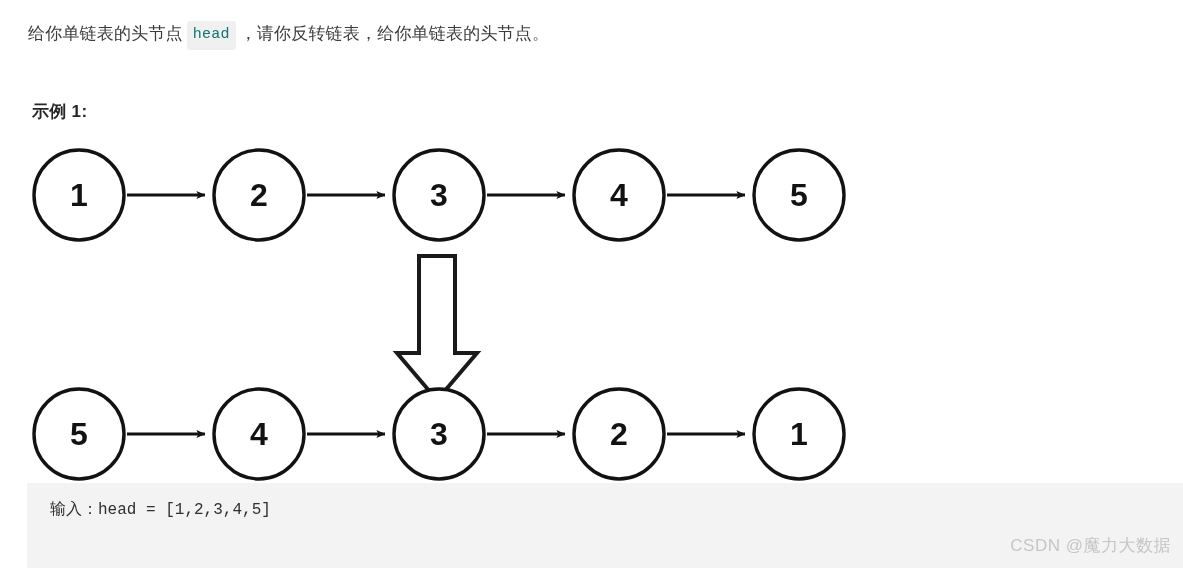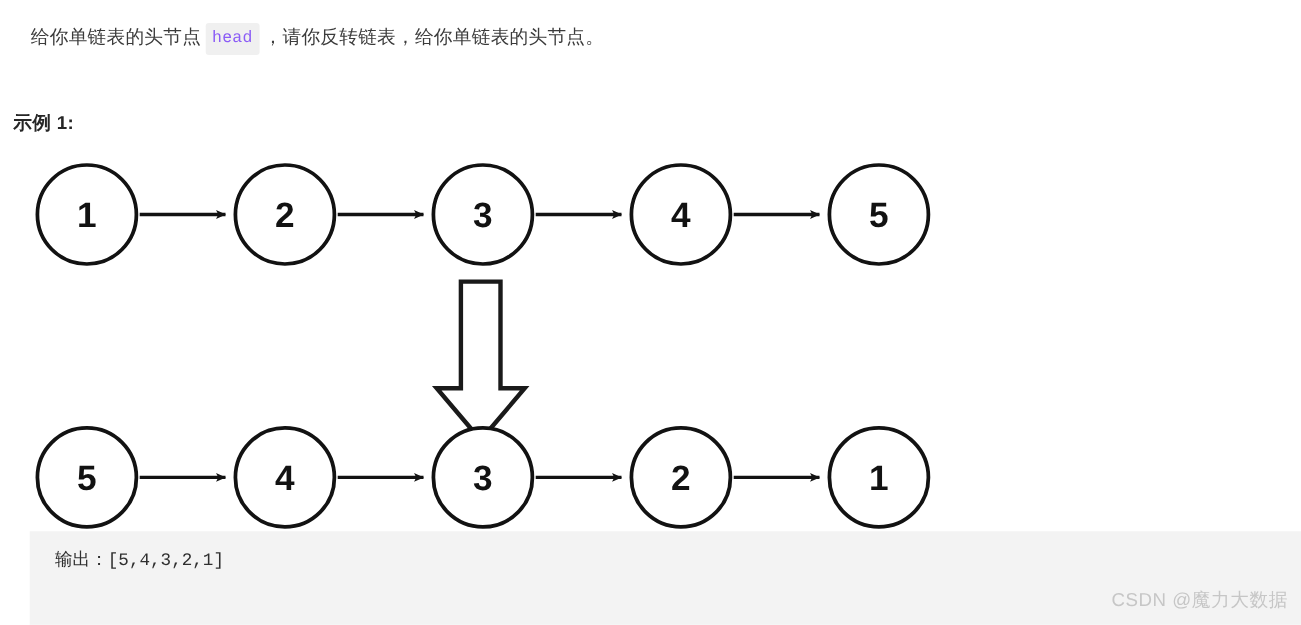--- a/index.html
+++ b/index.html
@@ -23,33 +23,33 @@
     top: 21px;
     font-size: 17px;
     line-height: 26px;
     color: #3b3b3b;
     white-space: nowrap;
     letter-spacing: 0.2px;
   }
   .inline-code {
     display: inline-block;
     background: #f0f0f0;
-    color: #8b5cf6;
+    color: #0f766e;
     font-family: "Liberation Mono", "DejaVu Sans Mono", monospace;
     font-size: 15px;
     padding: 1px 6px 2px 6px;
     border-radius: 3px;
     margin: 0 4px;
     vertical-align: 1px;
   }
 
   
   .example-heading {
     position: absolute;
-    left: 12px;
+    left: 32px;
     top: 100px;
     font-size: 17px;
     font-weight: bold;
     color: #262626;
     white-space: nowrap;
     letter-spacing: 0.3px;
   }
 
   
   .diagram {
@@ -164,16 +164,16 @@
       <circle cx="619" cy="304" r="45" fill="#ffffff" stroke="#121212" stroke-width="3.4"></circle>
       <text class="node-text" x="619" y="304" text-anchor="middle" dominant-baseline="central">2</text>
 
       <circle cx="799" cy="304" r="45" fill="#ffffff" stroke="#121212" stroke-width="3.4"></circle>
       <text class="node-text" x="799" y="304" text-anchor="middle" dominant-baseline="central">1</text>
     </g>
   </svg>
 </div>
 
 <div class="code-block">
-  <div class="code-line">输出：[5,4,3,2,1]</div>
+  <div class="code-line">输入：head = [1,2,3,4,5]</div>
 </div>
 
 <div class="watermark">CSDN @魔力大数据</div>
 
 </body></html>

